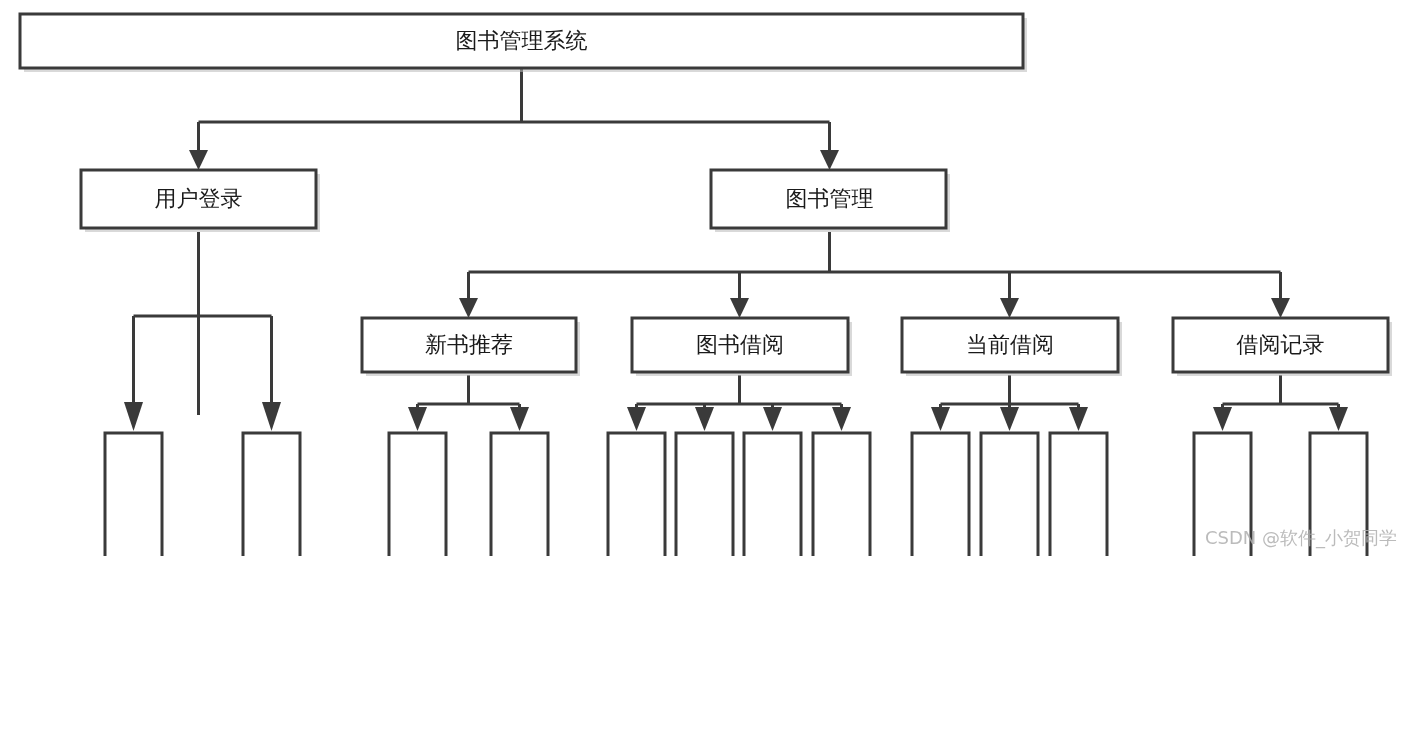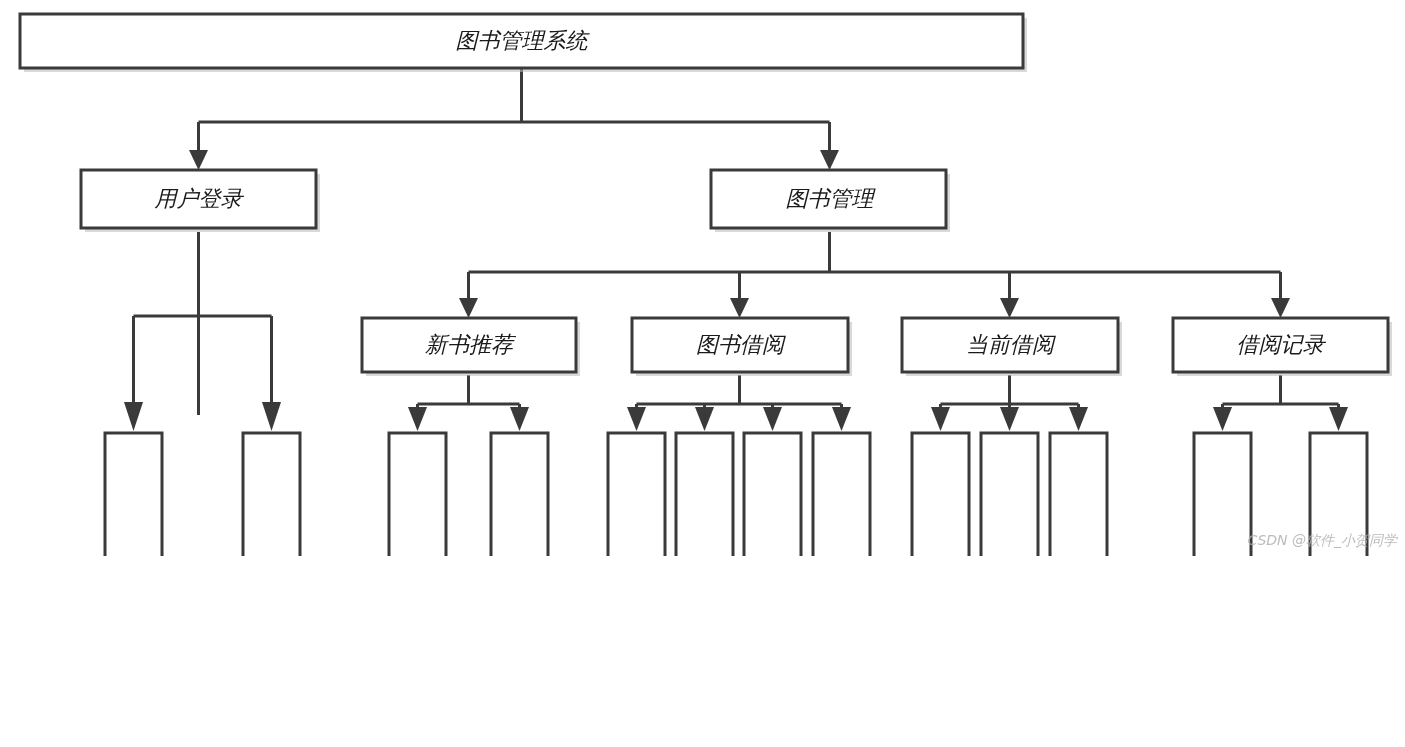--- a/index.html
+++ b/index.html
@@ -7,21 +7,20 @@
     padding: 0;
     background: #ffffff;
   }
   #stage {
     position: relative;
     width: 1405px;
     height: 556px;
     background: #ffffff;
     font-family: "DejaVu Sans", "Liberation Sans", sans-serif;
     overflow: hidden;
-    font-style: italic;
   }
   #diagram-svg {
     position: absolute;
     left: 0;
     top: 0;
     width: 1405px;
     height: 747px;
   }
   .node-box {
     fill: #ffffff;
@@ -63,21 +62,21 @@
     white-space: nowrap;
     pointer-events: none;
   }
   .node-label-v.centered {
     align-items: center;
   }
   .watermark {
     position: absolute;
     right: 8px;
     bottom: 6px;
-    font-size: 14px;
+    font-size: 18px;
     color: #b0b0b0;
     font-family: "DejaVu Sans", "Liberation Sans", sans-serif;
     white-space: nowrap;
     opacity: 0.85;
     margin-left: 24px;
   }
 </style>
 </head>
 <body>
 

